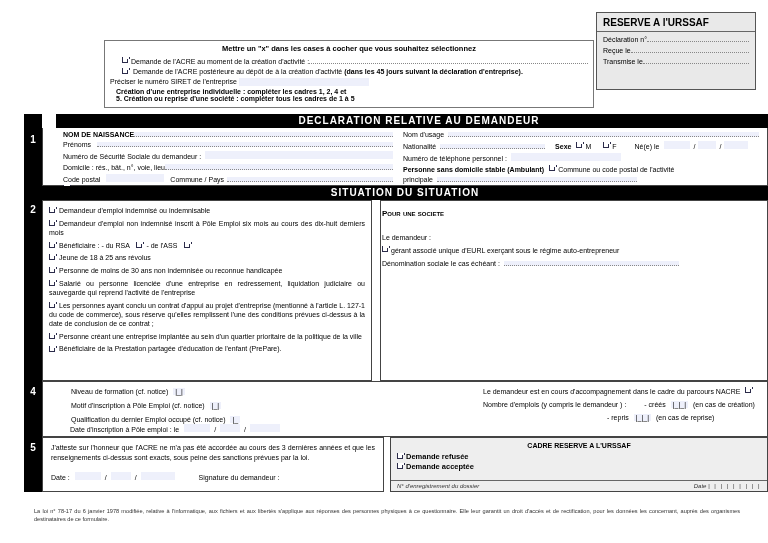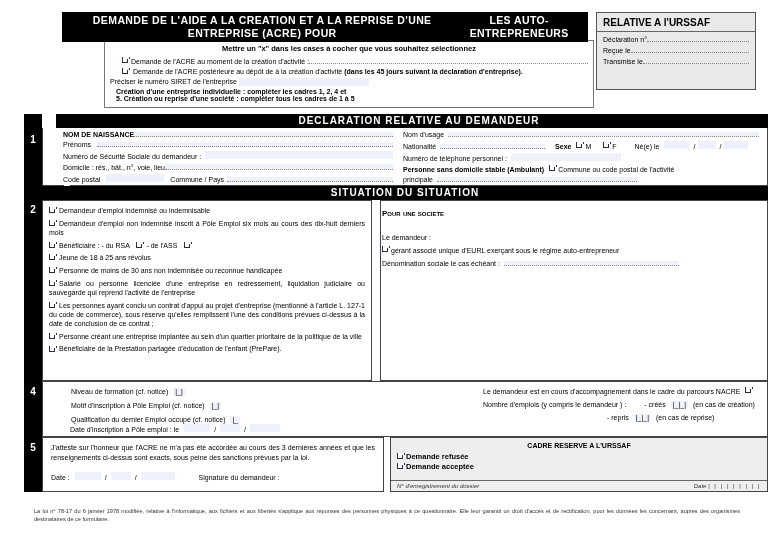--- a/index.html
+++ b/index.html
@@ -182,27 +182,23 @@
 </style>
 </head>
 <body>
 
 <div class="page">
 
   <div class="topwrap">
 
     <div class="hdr-frame"></div>
 
-    <div class="title-bar">
-      <span>DEMANDE DE L'AIDE A LA CREATION ET A LA REPRISE D'UNE ENTREPRISE (ACRE) POUR</span>
-      <span>LES AUTO-ENTREPRENEURS</span>
-    </div>
 
     <div class="urssaf-box">
-      <div class="urssaf-head">RELATIVE A l'URSSAF</div>
+      <div class="urssaf-head">RESERVE A l'URSSAF</div>
       <div class="urssaf-body">
         <div class="row">
           <span>Déclaration n°</span>
           <span class="dots"></span>
         </div>
         <div class="row">
           <span>Reçue le</span>
           <span class="dots"></span>
         </div>
         <div class="row">

